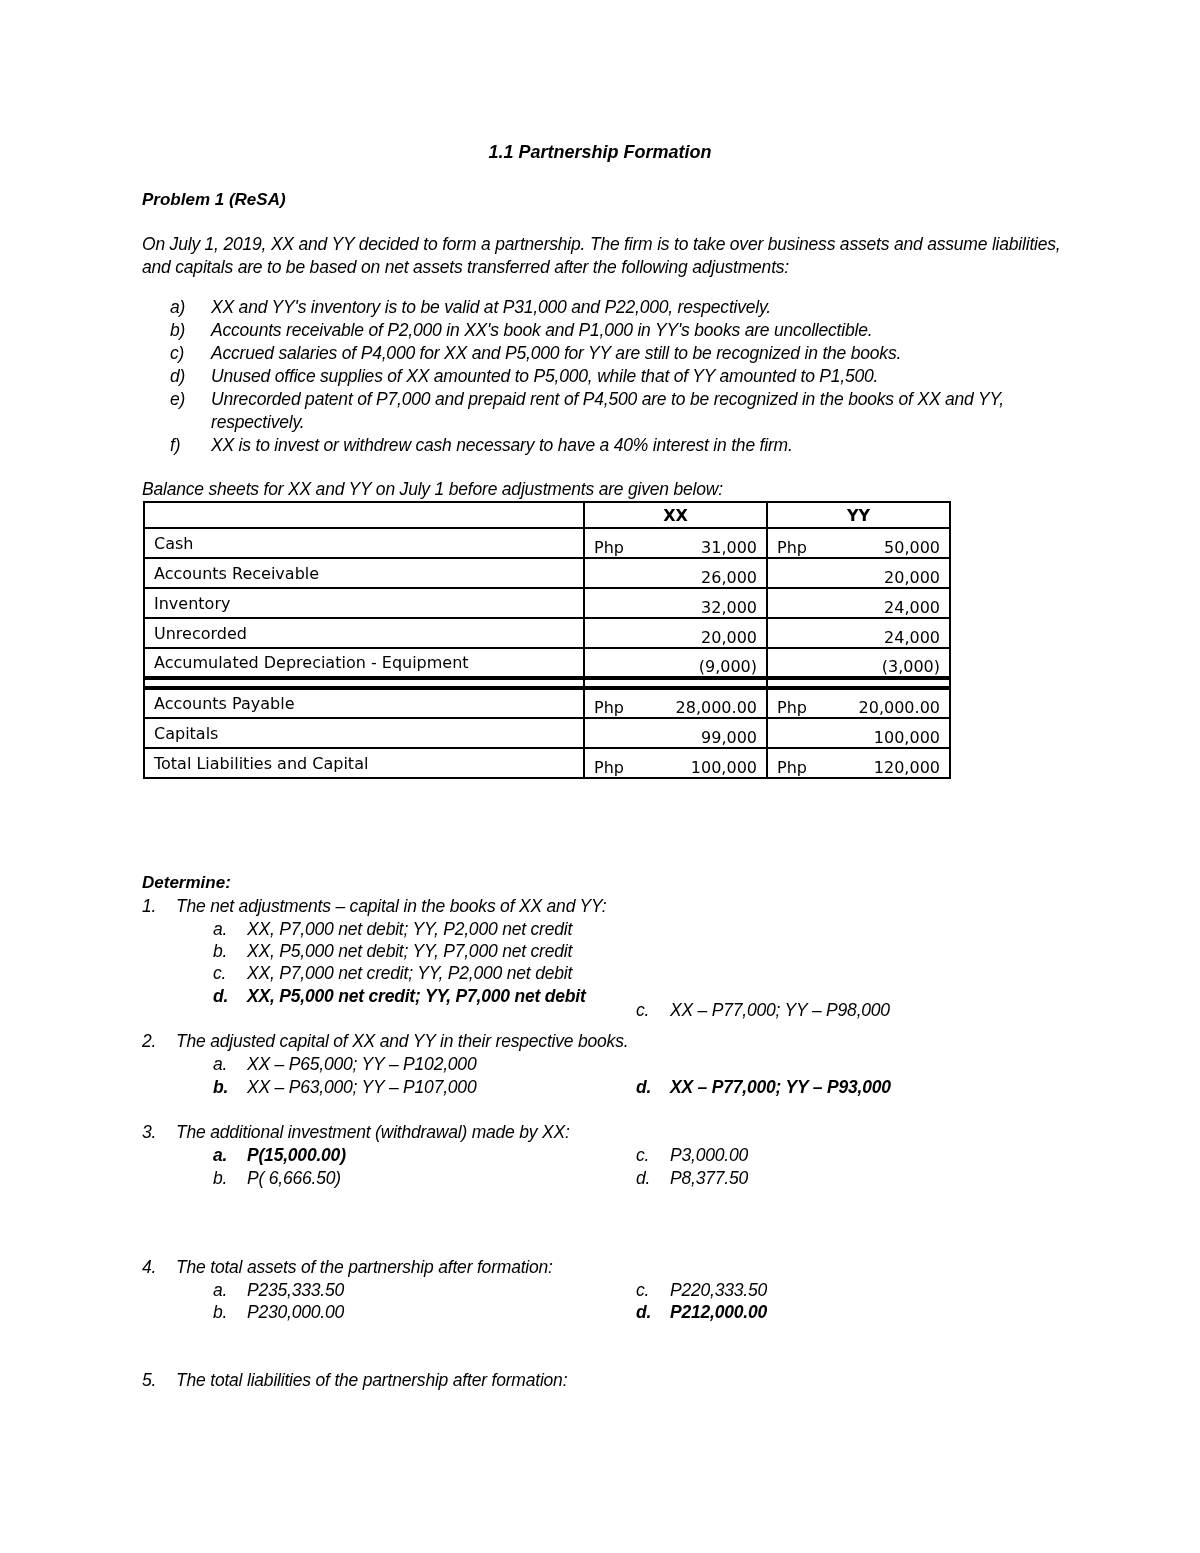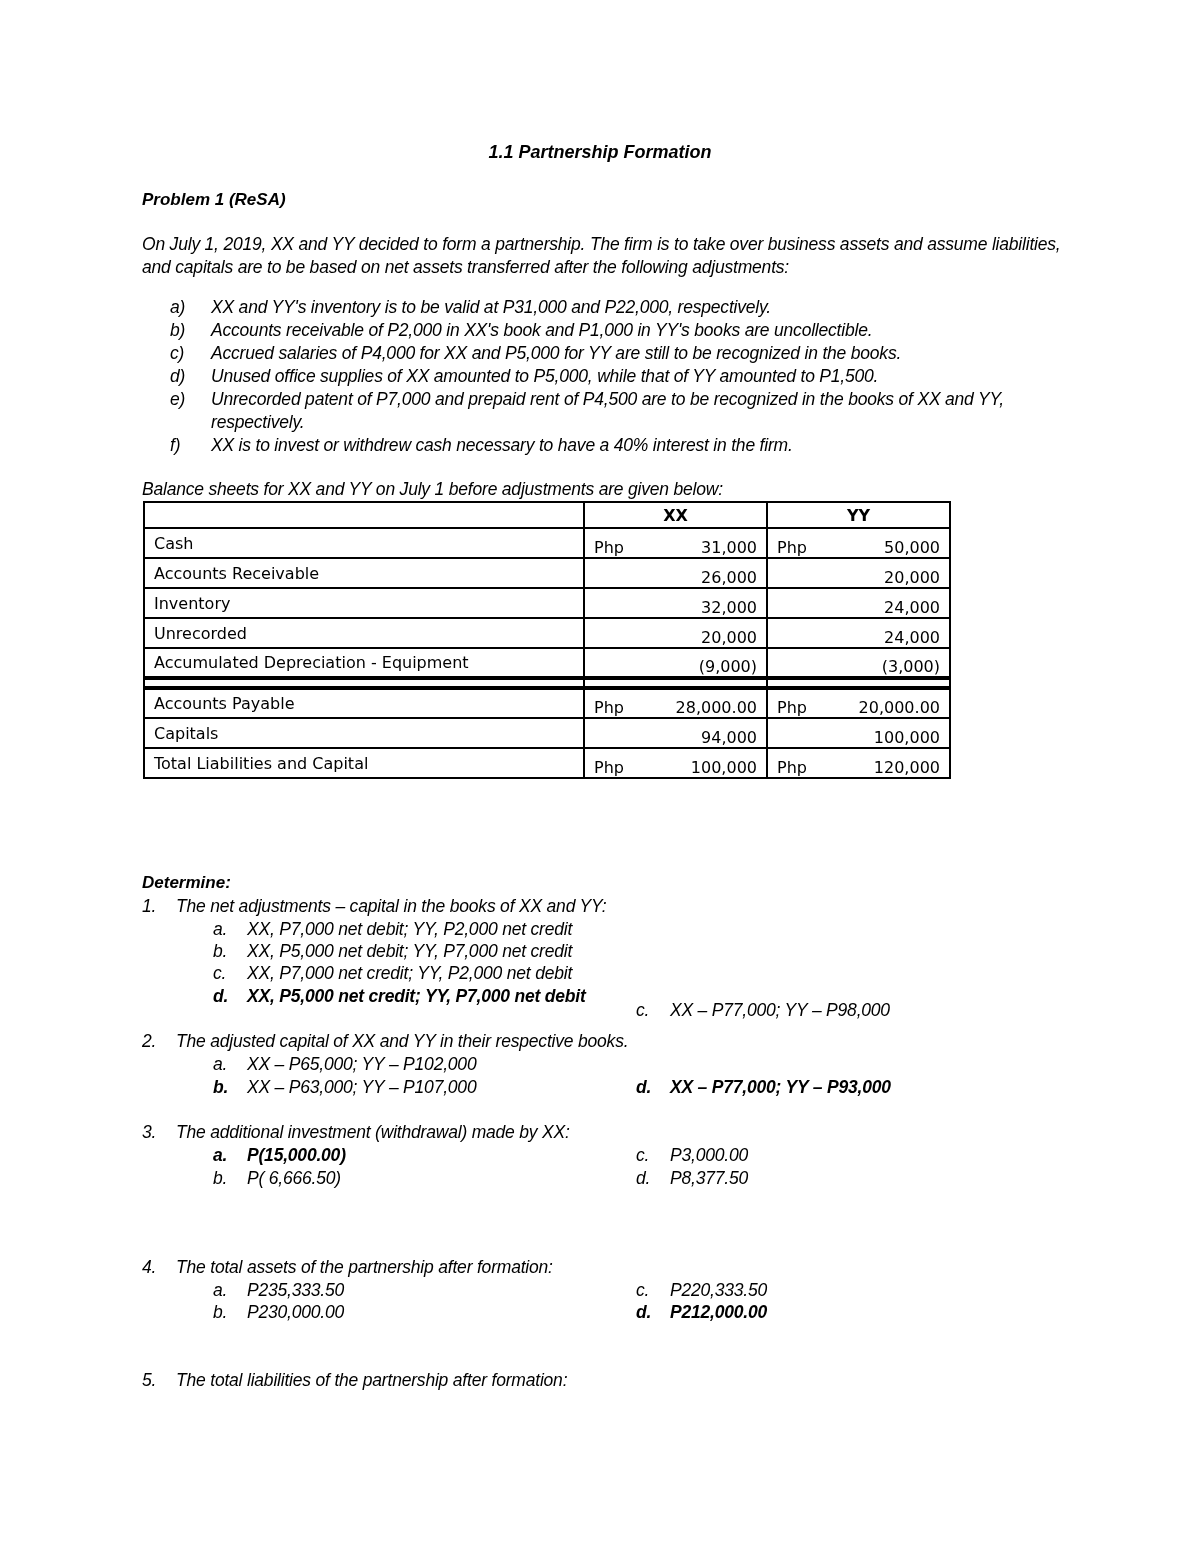--- a/index.html
+++ b/index.html
@@ -170,21 +170,21 @@
               <span>Php</span>
               <span>20,000.00</span>
             </div>
           </td>
     </tr>
     <tr class="row">
       <td class="lab">Capitals</td>
       <td class="cur">
             <div class="cellin">
               <span></span>
-              <span>94,000</span>
+              <span>99,000</span>
             </div>
           </td>
       <td class="cur">
             <div class="cellin">
               <span></span>
               <span>100,000</span>
             </div>
           </td>
     </tr>
     <tr class="row">

